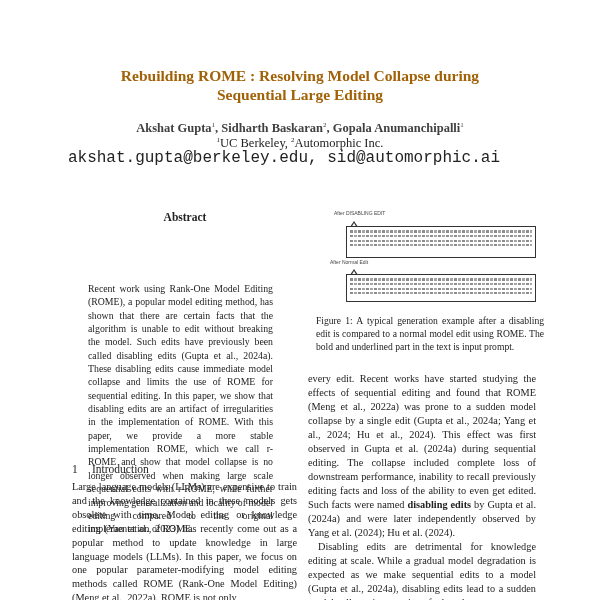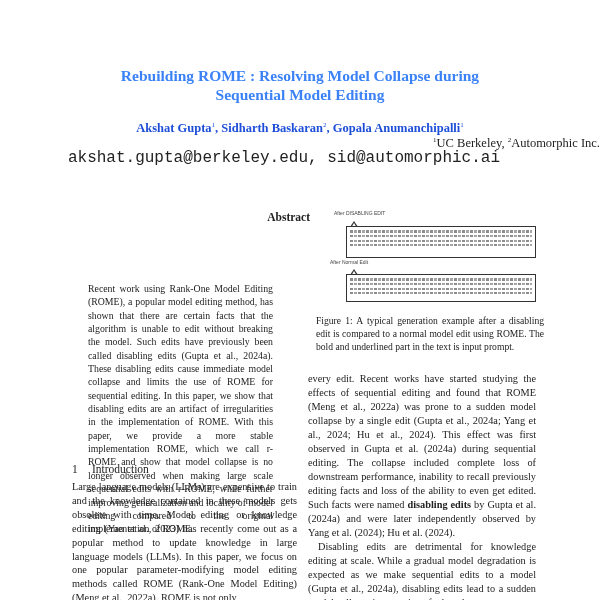--- a/index.html
+++ b/index.html
@@ -1,27 +1,27 @@
 <!DOCTYPE html>
 <html><head>
   <meta charset="utf-8">
   <style>
     html, body { margin: 0; padding: 0; background: #ffffff; }
     body { width: 600px; height: 600px; overflow: hidden; position: relative;
            font-family: "Liberation Serif", "DejaVu Serif", serif; color: #222; }
     .title { position: absolute; top: 66px; left: 0; width: 600px; text-align: center;
-             font-weight: bold; font-size: 15.5px; line-height: 19px; color: #3b82f6; }
+             font-weight: bold; font-size: 15.5px; line-height: 19px; color: #a16207; }
     .authors { position: absolute; top: 121px; left: 0; width: 600px; text-align: center;
-               font-weight: bold; font-size: 12.5px; line-height: 15px; color: #1d4ed8; }
-    .affil { position: absolute; top: 136px; left: 0; width: 600px; text-align: right;
+               font-weight: bold; font-size: 12.5px; line-height: 15px; color: #404040; }
+    .affil { position: absolute; top: 136px; left: 0; width: 600px; text-align: center;
              font-size: 12.5px; line-height: 15px; }
     .emails { position: absolute; top: 151px; left: 0; width: 568px; text-align: center;
               font-family: "Liberation Mono", "DejaVu Sans Mono", monospace; font-size: 16px; line-height: 14px; }
     sup { font-size: 7px; vertical-align: super; line-height: 0; font-weight: normal; }
-    .abs-head { position: absolute; top: 211px; left: 60px; width: 250px; text-align: right;
+    .abs-head { position: absolute; top: 211px; left: 60px; width: 250px; text-align: center;
                 font-weight: bold; font-size: 11.5px; }
     .abs-text { position: absolute; top: 238px; left: 88px; width: 185px;
                 font-size: 9.8px; line-height: 13.35px; text-align: justify; margin-top: 44px; }
     .sec-head { position: absolute; top: 463px; left: 72px; font-weight: normal; font-size: 11.5px; }
     .sec-head .num { display: inline-block; width: 20px; }
     .intro-text { position: absolute; top: 480px; left: 72px; width: 225px;
                   font-size: 10.3px; line-height: 13.9px; text-align: justify; }
     .figure { position: absolute; top: 208px; left: 328px; width: 210px; height: 92px; }
     .fig-label { position: absolute; font-family: "Liberation Sans", "DejaVu Sans", sans-serif;
                  font-size: 5px; color: #444; filter: blur(0.4px); white-space: nowrap; }
@@ -36,21 +36,21 @@
     .right-text p { margin: 0; }
     .right-text p.indent { text-indent: 10px; }
   </style>
 </head>
 <body>
 
 <div>
 
   <div class="title">
     <div>Rebuilding ROME : Resolving Model Collapse during</div>
-    <div>Sequential Model Editing</div>
+    <div>Sequential Large Editing</div>
   </div>
 
   <div class="authors">
     <span>Akshat Gupta</span><sup>1</sup>,
     <span>Sidharth Baskaran</span><sup>2</sup>,
     <span>Gopala Anumanchipalli</span><sup>1</sup>
   </div>
 
   <div class="affil">
     <sup>1</sup><span>UC Berkeley</span>,

